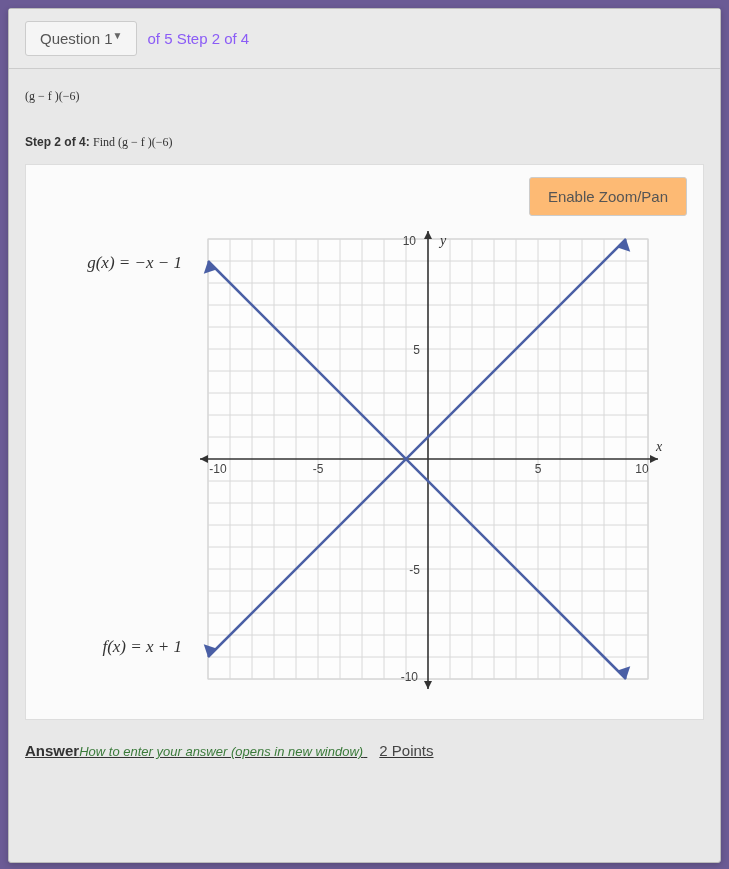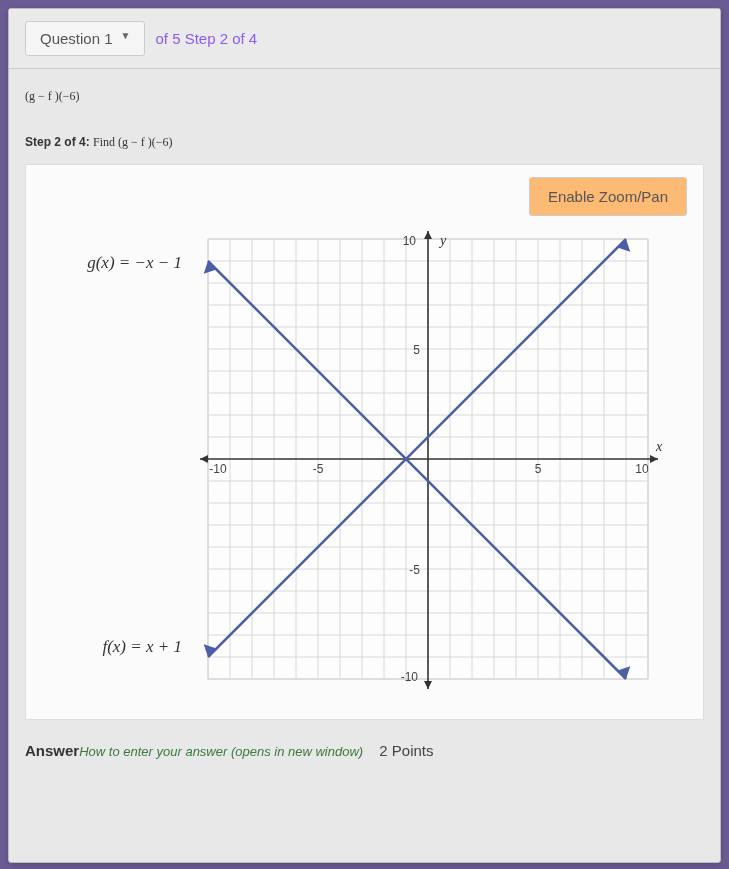--- a/index.html
+++ b/index.html
@@ -26,21 +26,20 @@
     }
     .question-selector {
       background: #f5f5f5;
       border: 1px solid #ccc;
       border-radius: 3px;
       padding: 8px 14px;
       font-size: 15px;
       color: #555;
       cursor: pointer;
       display: inline-flex;
-      gap: 8px;
     }
     .chevron-down {
       font-size: 10px;
       color: #666;
     }
     .of-text {
       color: #8b5cf6;
       font-size: 15px;
     }
     .content {
@@ -99,20 +98,21 @@
       color: #333;
       text-align: right;
       flex-shrink: 0;
     }
     .g-label { position: absolute; top: 24px; right: 0; white-space: nowrap; text-align: right; }
     .f-label { position: absolute; top: 408px; right: 0; white-space: nowrap; }
     .answer-row {
       padding: 22px 16px 16px 16px;
       font-size: 15px;
       color: #333;
+      text-decoration: underline;
     }
     .answer-row .hint {
       color: #3a7a3a;
       font-style: italic;
       font-size: 13px;
       cursor: pointer;
     }
     .answer-row .points {
       margin-left: 12px;
       color: #444;

